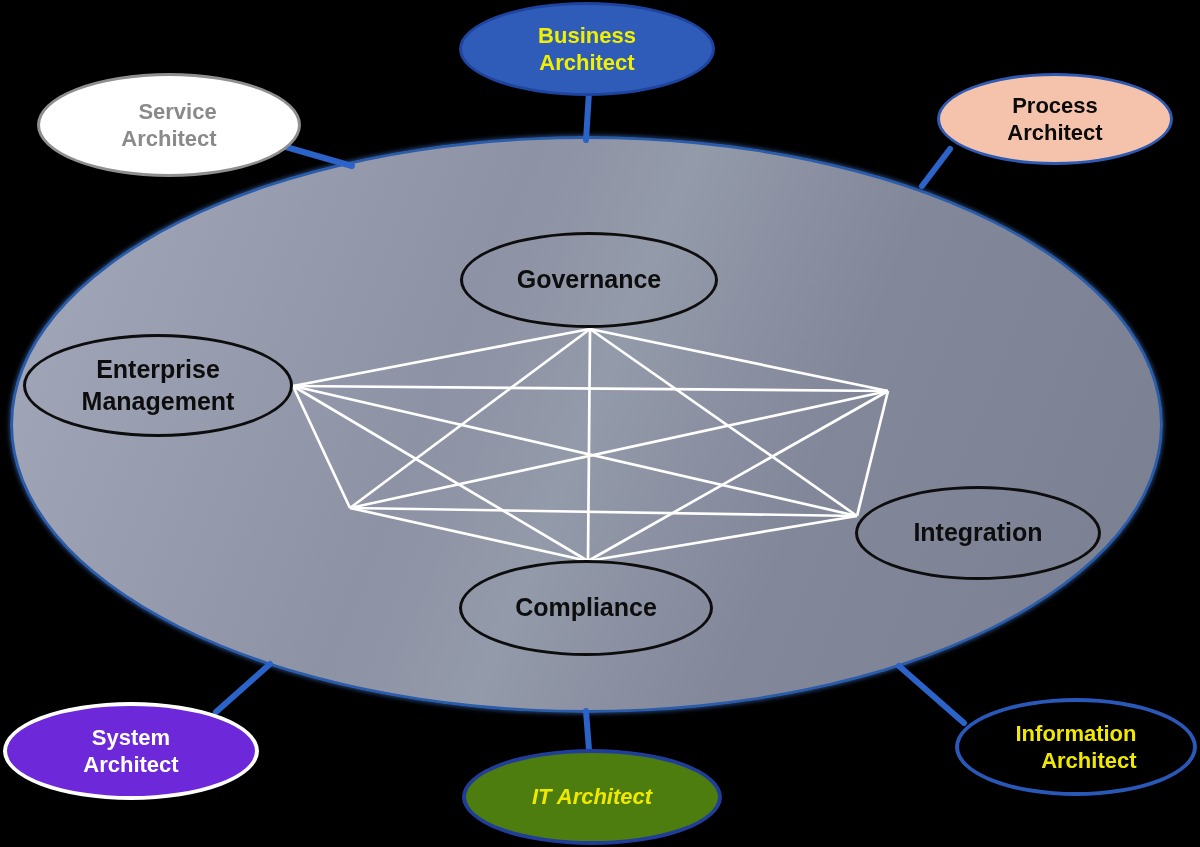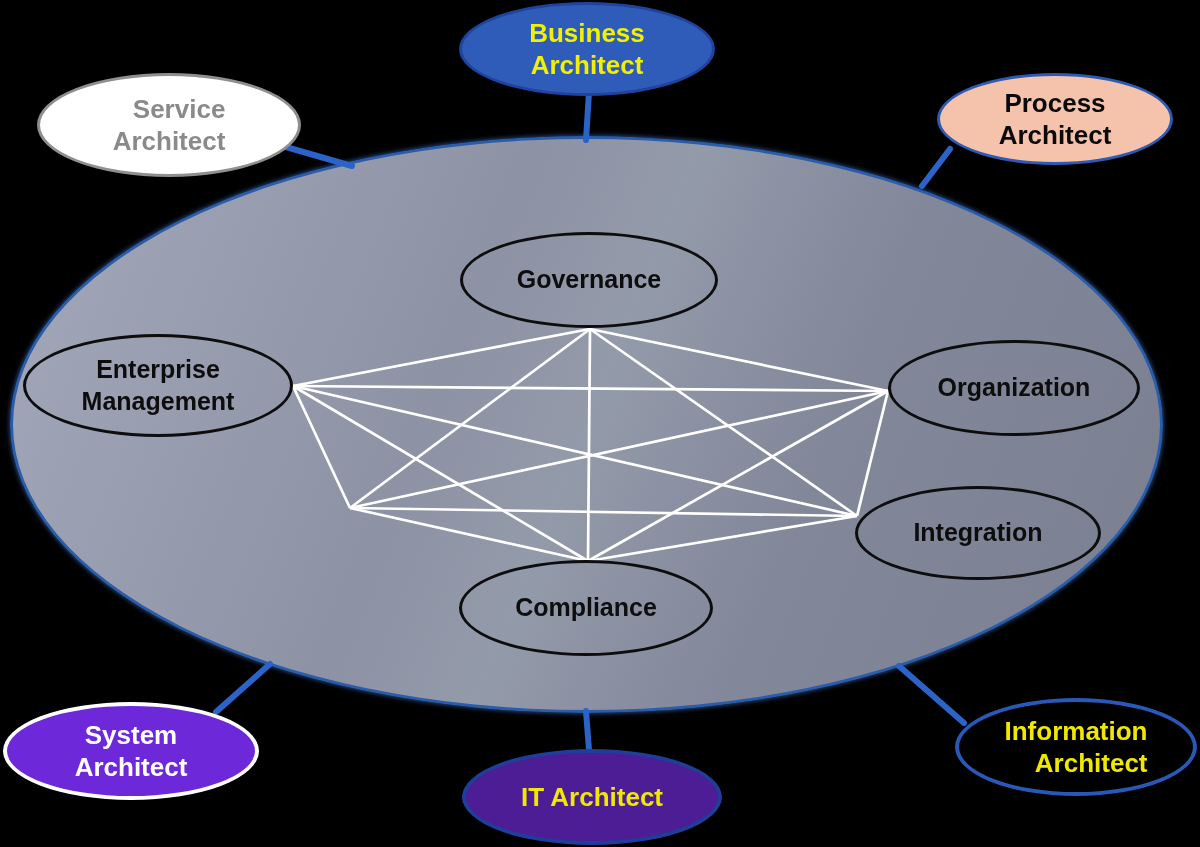--- a/index.html
+++ b/index.html
@@ -15,21 +15,21 @@
     text-align:center;font-weight:bold;white-space:pre-line;
     box-sizing:border-box;line-height:1.25;
   }
   .main-ellipse{
     left:10px;top:136px;width:1153px;height:577px;
     background:linear-gradient(112deg,#a3a9bb 0%,#8d92a4 38%,#939aa9 50%,#82879a 68%,#7a7f90 100%);
     border:3px solid #2a5caa;
     box-shadow:0 0 4px 1px rgba(70,120,210,.55);
   }
   .inner{border:3px solid #0d0d0d;color:#0d0d0d;font-size:25px;background:transparent;}
-  .outer{font-size:26px;}
+  .outer{font-size:22px;}
   .title{
     position:absolute;left:398px;top:172px;width:390px;
     text-align:center;font-size:39px;font-weight:bold;font-style:italic;
     color:#0d0d0d;letter-spacing:.5px;
   }
   svg{position:absolute;left:0;top:0;}
   
   #n-governance  {left:460px;top:232px;width:258px;height:96px;}
   #n-entmgmt     {left:23px; top:334px;width:270px;height:103px;}
   #n-organization{left:888px;top:340px;width:252px;height:96px;}
@@ -75,29 +75,28 @@
     <line x1="950" y1="149" x2="922" y2="186" class="conn" stroke="#2b63c9" stroke-width="6" stroke-linecap="round"></line>
     <line x1="216" y1="712" x2="270" y2="664" class="conn" stroke="#2b63c9" stroke-width="6" stroke-linecap="round"></line>
     <line x1="586" y1="711" x2="589" y2="750" class="conn" stroke="#2b63c9" stroke-width="6" stroke-linecap="round"></line>
     <line x1="899" y1="666" x2="964" y2="723" class="conn" stroke="#2b63c9" stroke-width="6" stroke-linecap="round"></line>
   </svg>
 
 
   <div class="ellipse inner" id="n-governance">Governance</div>
   <div class="ellipse inner" id="n-entmgmt">Enterprise
 Management</div>
-  <div class="ellipse inner" id="n-organization">Organization</div>
   <div class="ellipse inner" id="n-integration">Integration</div>
   <div class="ellipse inner" id="n-compliance">Compliance</div>
 
   <div class="ellipse outer" id="o-service" style="background: rgb(255, 255, 255); border-color: rgb(143, 143, 143); color: rgb(138, 138, 138);">Service
 Architect</div>
   <div class="ellipse outer" id="o-business" style="background: rgb(46, 92, 184); border-color: rgb(30, 68, 160); color: rgb(240, 240, 0);">Business
 Architect</div>
   <div class="ellipse outer" id="o-process" style="background: rgb(245, 195, 172); border-color: rgb(45, 90, 178); color: rgb(10, 10, 10);">Process
 Architect</div>
   <div class="ellipse outer" id="o-system" style="background: #6d28d9; border-color: rgb(255, 255, 255); color: rgb(255, 255, 255);">System
 Architect</div>
-  <div class="ellipse outer" id="o-it" style="background: #4c1d95; border-color: rgb(31, 61, 153); color: rgb(240, 232, 0);">IT Architect</div>
+  <div class="ellipse outer" id="o-it" style="background: #4d7c0f; border-color: rgb(31, 61, 153); color: rgb(240, 232, 0); font-style: italic;">IT Architect</div>
   <div class="ellipse outer" id="o-information" style="background: rgb(0, 0, 0); border-color: rgb(42, 88, 184); color: rgb(240, 232, 0); text-align: right;">Information
 Architect</div>
 
 </div>
 
 </body></html>

